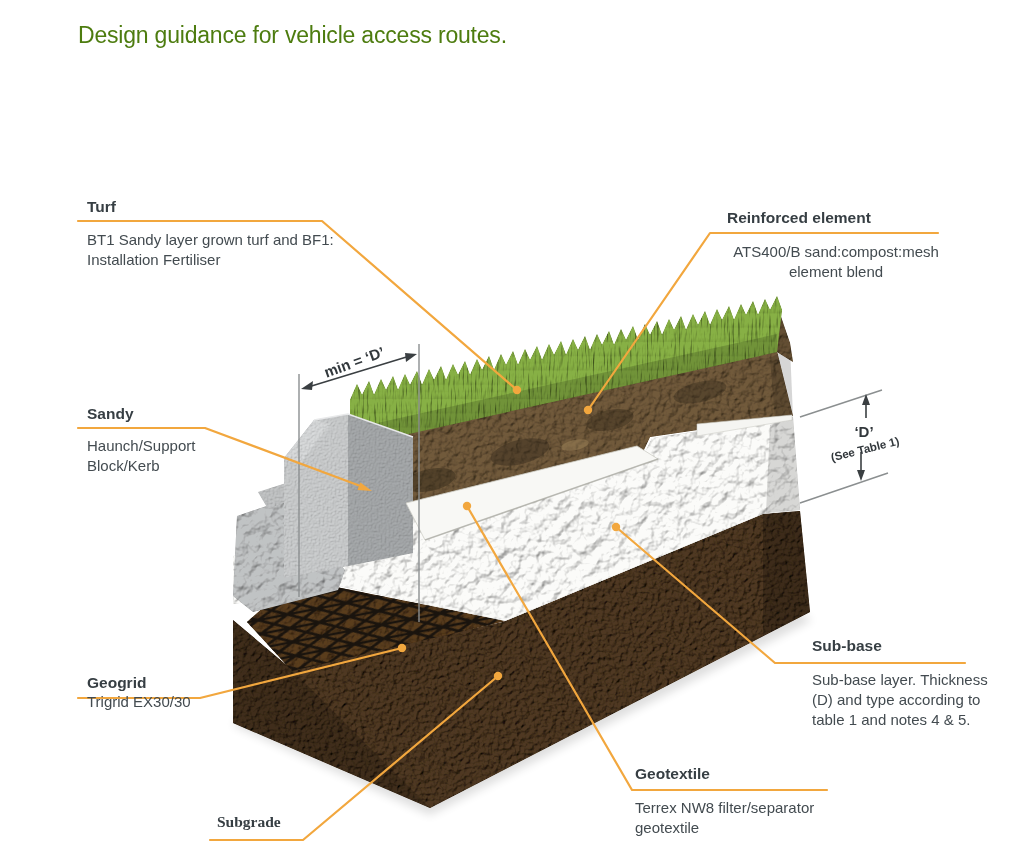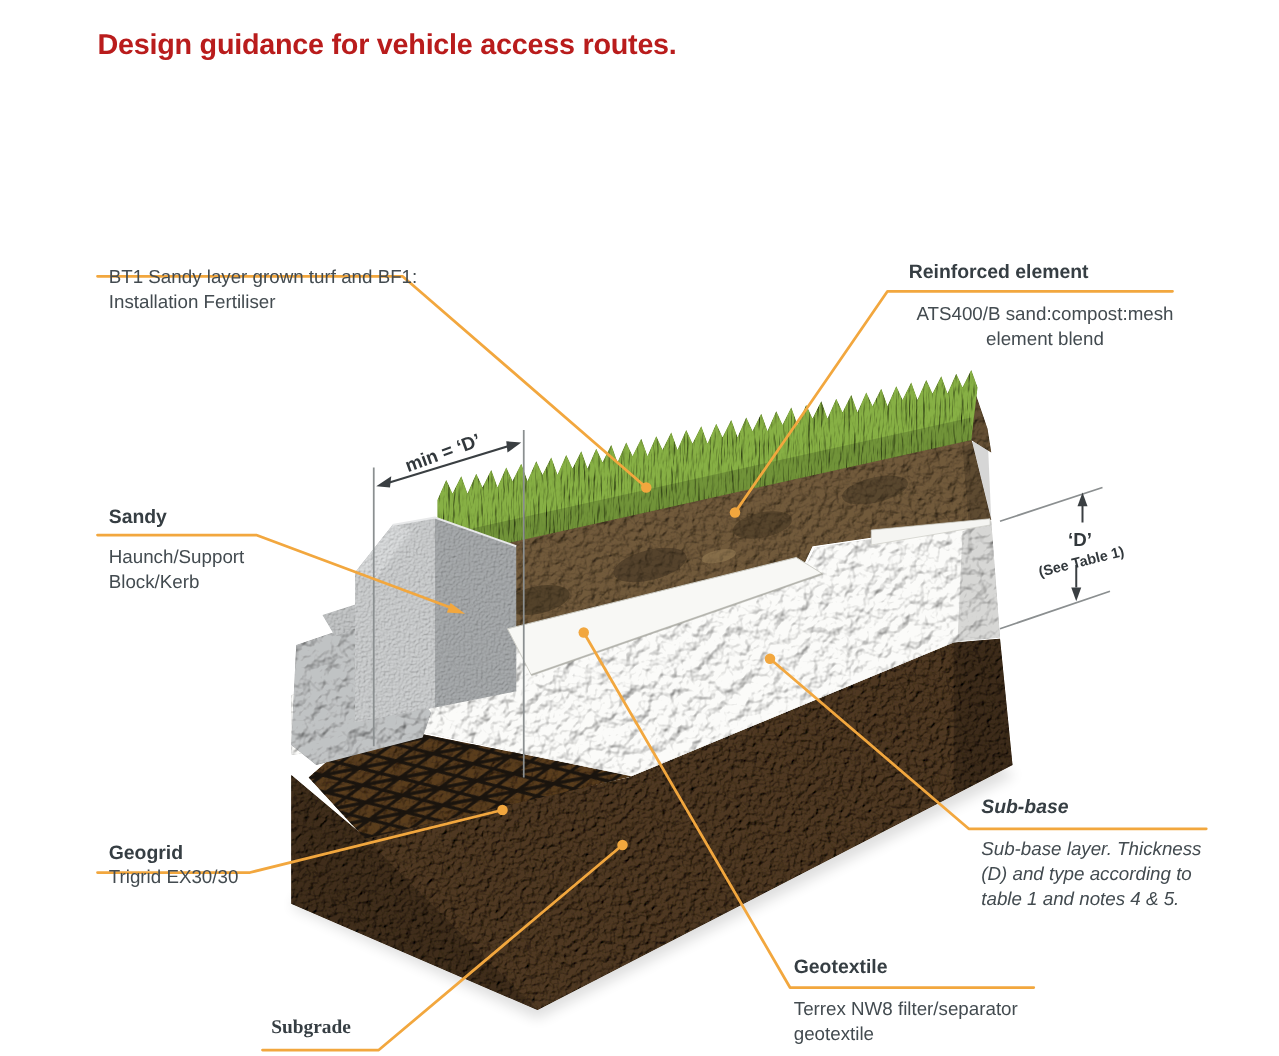--- a/index.html
+++ b/index.html
@@ -1,30 +1,30 @@
 <!DOCTYPE html>
 <html><head>
 <meta charset="utf-8">
 <style>
   html,body{margin:0;padding:0;background:#ffffff;}
   #page{position:relative;width:1023px;height:845px;background:#ffffff;overflow:hidden;
         font-family:"Liberation Sans",sans-serif;}
-  #title{position:absolute;left:78px;top:22px;font-size:23px;font-weight:700;
-         color:#b91c1c;letter-spacing:-0.2px;}
+  #title{position:absolute;left:78px;top:22px;font-size:23px;font-weight:400;
+         color:#4d7c0f;letter-spacing:-0.2px;}
   #scene{position:absolute;left:0;top:0;width:1023px;height:845px;}
   .label{position:absolute;color:#3f474c;}
   .label .hd{font-size:15.5px;font-weight:700;color:#363e43;}
   .label .ds{font-size:15px;line-height:20px;font-weight:400;color:#434b50;}
   .lb-turf{left:87px;top:198px;}      .lb-turf .ds{margin-top:14px;width:260px;}
   .lb-root{left:727px;top:209px;}     .lb-root .ds{margin-top:15px;width:218px;text-align:center;}
   .lb-edge{left:87px;top:405px;}      .lb-edge .ds{margin-top:13px;width:135px;}
   .lb-geog{left:87px;top:674px;}      .lb-geog .ds{width:180px;}
   .lb-subg{left:217px;top:813px;font-family:Liberation Serif, serif;}
   .lb-geot{left:635px;top:765px;}     .lb-geot .ds{margin-top:15px;width:205px;}
-  .lb-subb{left:785px;top:637px;font-style:italic;}     .lb-subb .ds{margin-top:15px;width:196px;}
+  .lb-subb{left:812px;top:637px;}     .lb-subb .ds{margin-top:15px;width:196px;}
   .dim-t{font-family:"Liberation Sans",sans-serif;font-weight:700;fill:#32383c;}
 </style>
 </head>
 <body>
 
 <div id="page">
   <div id="title">Design guidance for vehicle access routes.</div>
 
   <svg id="scene" viewBox="0 0 1023 845" xmlns="http://www.w3.org/2000/svg">
     <defs>
@@ -168,20 +168,21 @@
       <circle cx="588" cy="410" r="4.2"></circle>
       <circle cx="402" cy="648" r="4.2"></circle>
       <circle cx="498" cy="676" r="4.2"></circle>
       <circle cx="467" cy="506" r="4.2"></circle>
       <circle cx="616" cy="527" r="4.2"></circle>
       <polygon points="372,491 357.5,490 360.4,482.4"></polygon>
     </g>
   </svg>
 
   <div class="label lb-turf">
+    <div class="hd">Turf</div>
     <div class="ds">BT1 Sandy layer grown turf and BF1: Installation Fertiliser</div>
   </div>
 
   <div class="label lb-root">
     <div class="hd">Reinforced element</div>
     <div class="ds">ATS400/B sand:compost:mesh element blend</div>
   </div>
 
   <div class="label lb-edge">
     <div class="hd">Sandy</div>

